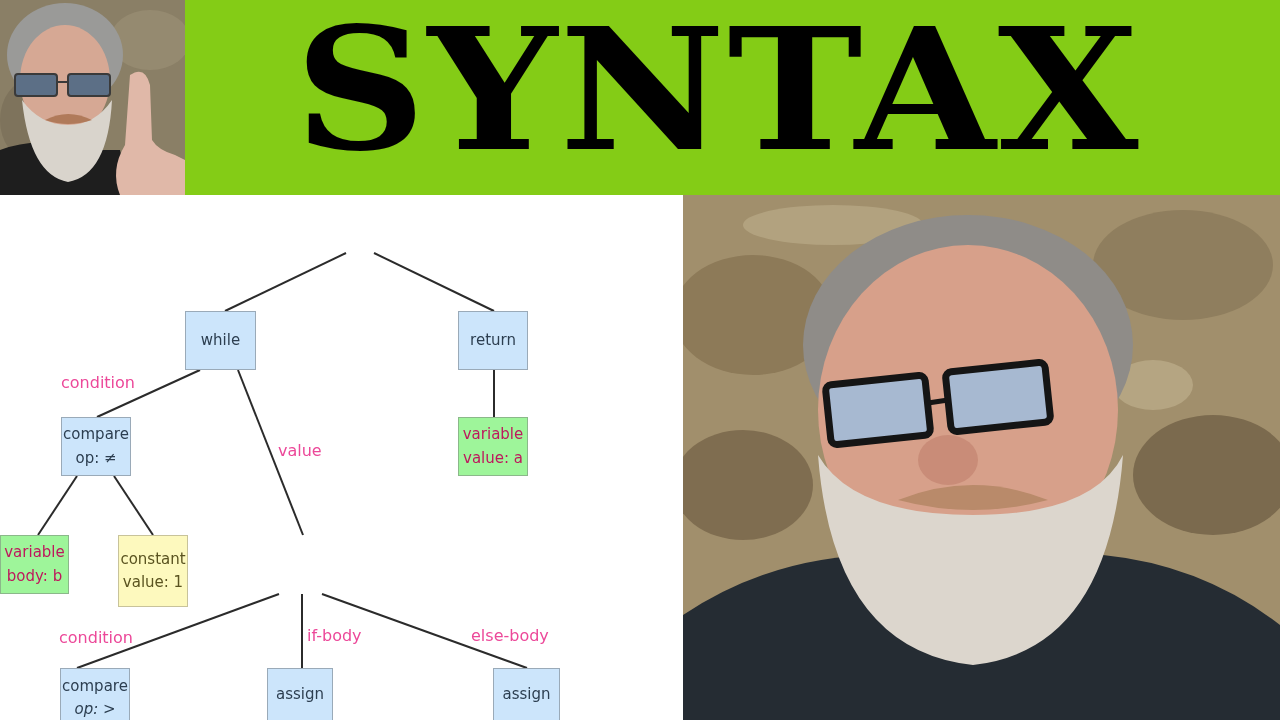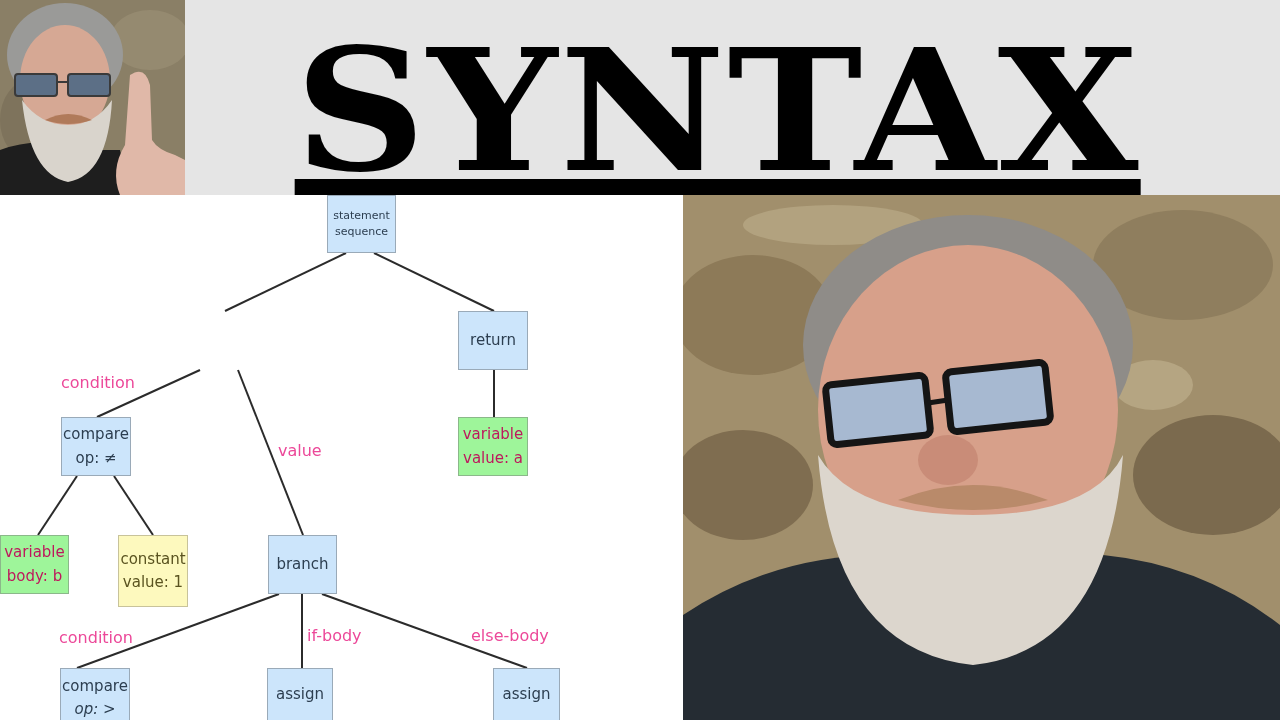--- a/index.html
+++ b/index.html
@@ -6,22 +6,22 @@
     html, body { width: 1280px; height: 720px; overflow: hidden; background: #ffffff; }
     body { position: relative; font-family: "DejaVu Sans", sans-serif; }
 
     .thumb-photo {
       position: absolute; left: 0; top: 0; width: 185px; height: 195px;
       overflow: hidden;
       background: radial-gradient(ellipse at 30% 30%, #a89c80 0%, #7e735c 60%, #5d5544 100%);
     }
     .banner {
       position: absolute; left: 185px; top: 0; width: 1095px; height: 195px;
-      background: #e5e5e5;
-      display: flex; align-items: flex-end; justify-content: center; text-decoration: underline;
+      background: #84cc16;
+      display: flex; align-items: flex-start; justify-content: center;
     }
     .banner-title {
       font-family: "DejaVu Serif", serif;
       font-weight: bold;
       font-size: 168px;
       line-height: 1;
       color: #000000;
       transform: scaleX(1.08);
       letter-spacing: 2px;
       margin-left: -30px;
@@ -104,25 +104,24 @@
       <line x1="114" y1="281" x2="153" y2="340"></line>
 
       <line x1="279" y1="399" x2="77" y2="473"></line>
 
       <line x1="302" y1="399" x2="302" y2="473"></line>
 
       <line x1="322" y1="399" x2="527" y2="473"></line>
     </g>
   </svg>
 
-  <div class="node blue small" style="left:327px; top:0px; width:69px; height:58px;">
-    <span>statement</span>
-    <span>sequence</span>
+
+  <div class="node blue" style="left:185px; top:116px; width:71px; height:59px;">
+    <span>while</span>
   </div>
-
 
   <div class="node blue" style="left:458px; top:116px; width:70px; height:59px;">
     <span>return</span>
   </div>
 
   <div class="node blue" style="left:61px; top:222px; width:70px; height:59px;">
     <span>compare</span>
     <span>op: ≠</span>
   </div>
 
@@ -134,23 +133,20 @@
   <div class="node green" style="left:0px; top:340px; width:69px; height:59px;">
     <span>variable</span>
     <span>body: b</span>
   </div>
 
   <div class="node yellow" style="left:118px; top:340px; width:70px; height:72px;">
     <span>constant</span>
     <span>value: 1</span>
   </div>
 
-  <div class="node blue" style="left:268px; top:340px; width:69px; height:59px;">
-    <span>branch</span>
-  </div>
 
   <div class="node blue" style="left:60px; top:473px; width:70px; height:60px; justify-content:flex-start; padding-top:6px;">
     <span>compare</span>
     <span class="italic">op: &gt;</span>
   </div>
 
   <div class="node blue" style="left:267px; top:473px; width:66px; height:60px; justify-content:flex-start; padding-top:14px;">
     <span>assign</span>
   </div>
 

